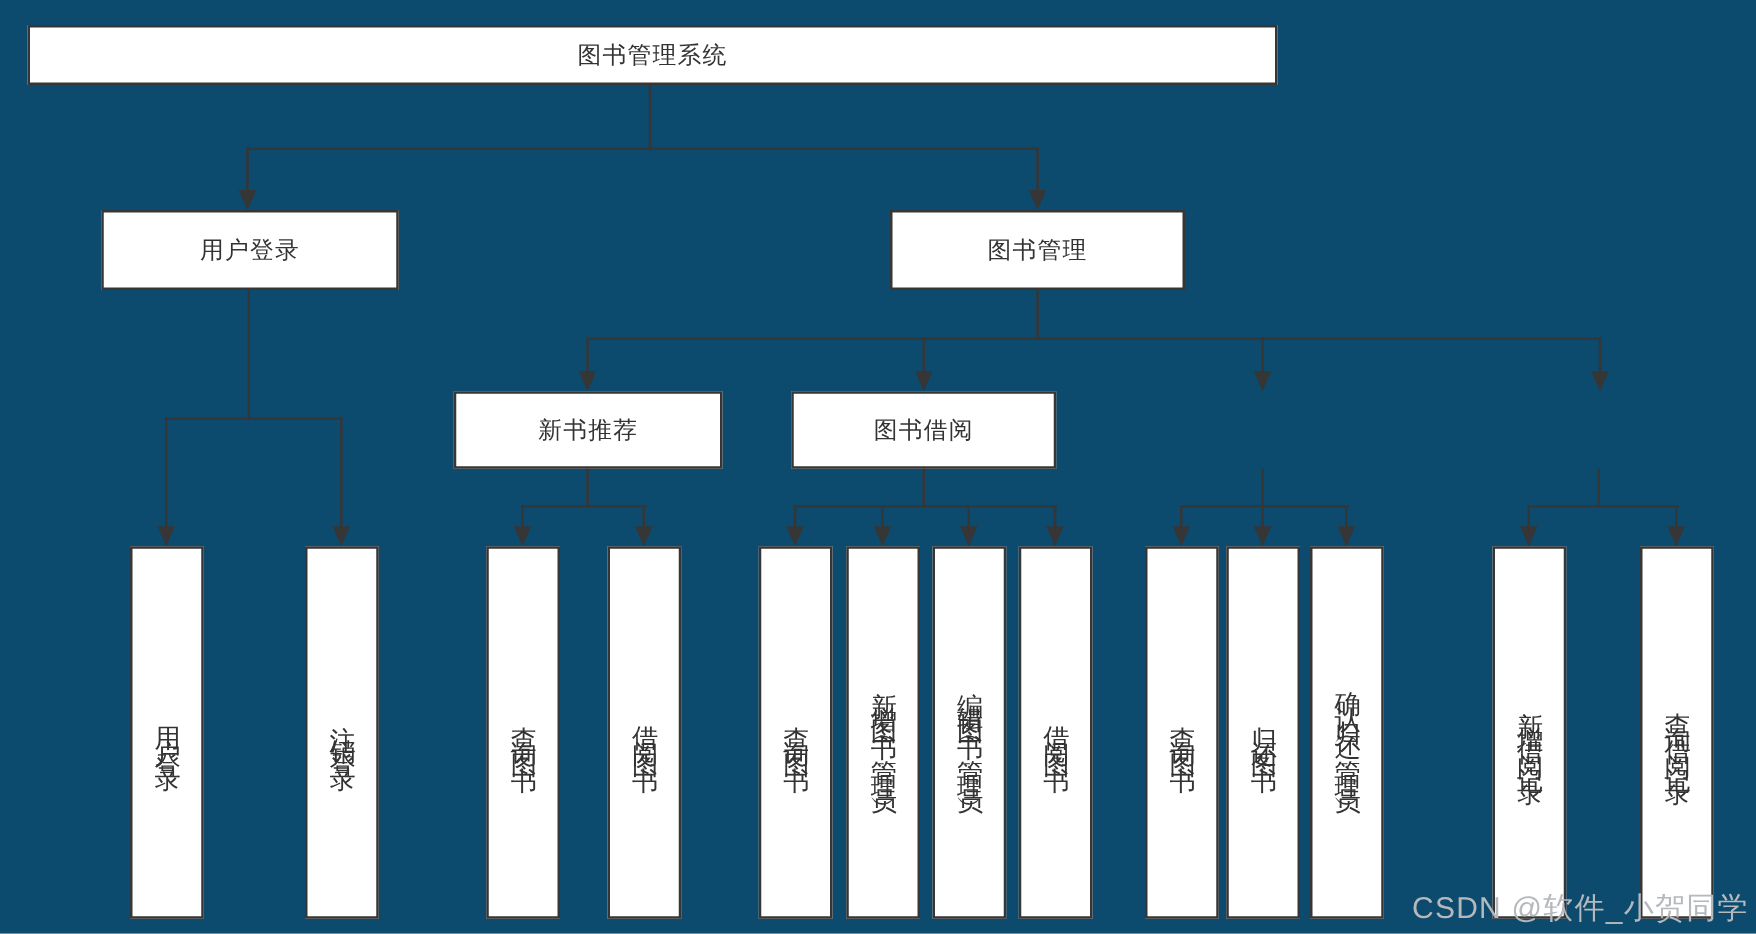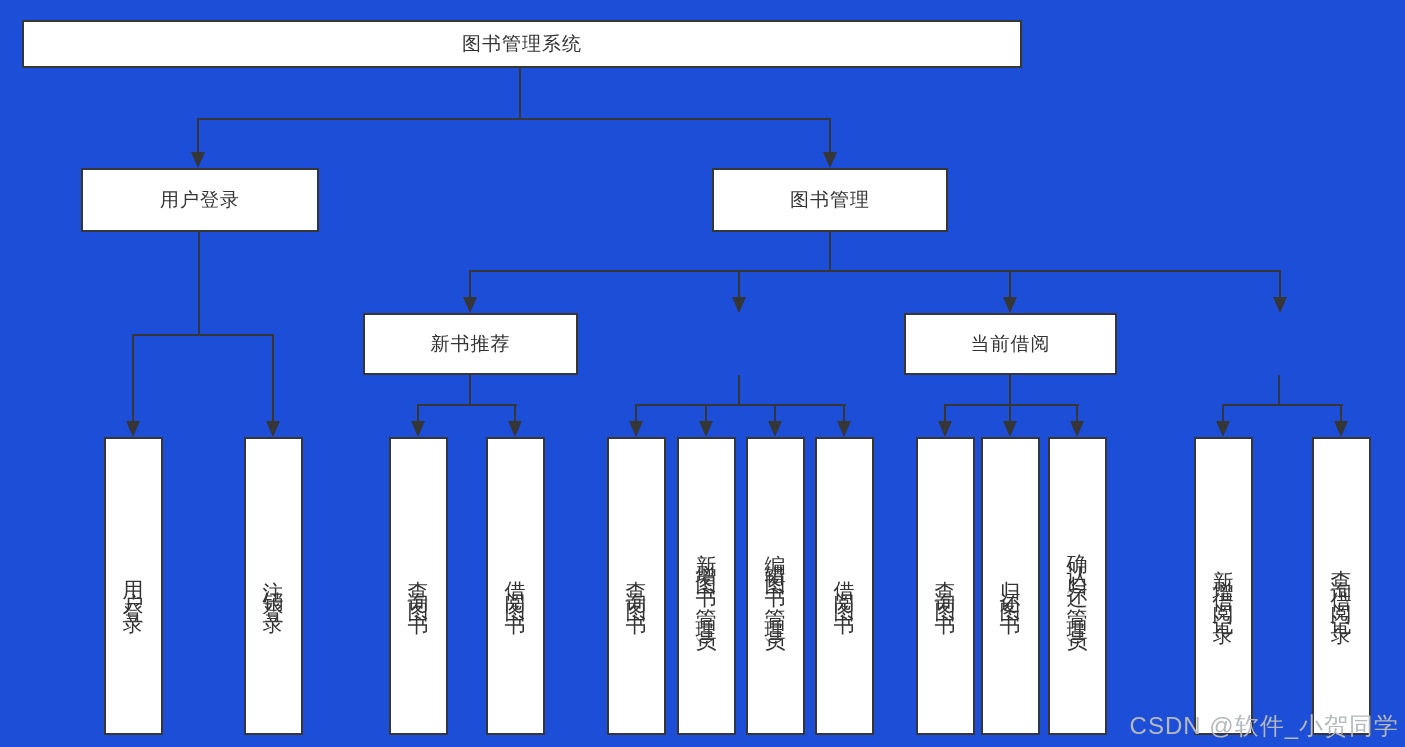--- a/index.html
+++ b/index.html
@@ -1,20 +1,20 @@
 <!DOCTYPE html>
 <html><head>
 <meta charset="utf-8">
 <style>
   html, body { margin: 0; padding: 0; background: #ffffff; }
   #stage {
     position: relative;
     width: 1405px;
     height: 747px;
-    background: #1d4ed8;
+    background: #0c4a6e;
     font-family: "Liberation Sans", "DejaVu Sans", sans-serif;
     color: #333333;
     overflow: hidden;
   }
   .node, .leaf {
     position: absolute;
     box-sizing: border-box;
     border: 2px solid #363636;
     background: #ffffff;
     display: flex;
@@ -63,24 +63,24 @@
   </div>
 
   <div class="node" style="left:712px; top:168px; width:236px; height:64px;">
     <span>图书管理</span>
   </div>
 
   <div class="node" style="left:363px; top:313px; width:215px; height:62px;">
     <span>新书推荐</span>
   </div>
 
+  <div class="node" style="left:633px; top:313px; width:212px; height:62px;">
+    <span>图书借阅</span>
+  </div>
 
-  <div class="node" style="left:904px; top:313px; width:213px; height:62px;">
-    <span>当前借阅</span>
-  </div>
 
 
   <div class="leaf" style="left:104px; top:437px; width:59px; height:298px;">
     <span class="vtext">用户登录</span>
   </div>
 
   <div class="leaf" style="left:244px; top:437px; width:59px; height:298px;">
     <span class="vtext">注销登录</span>
   </div>
 

